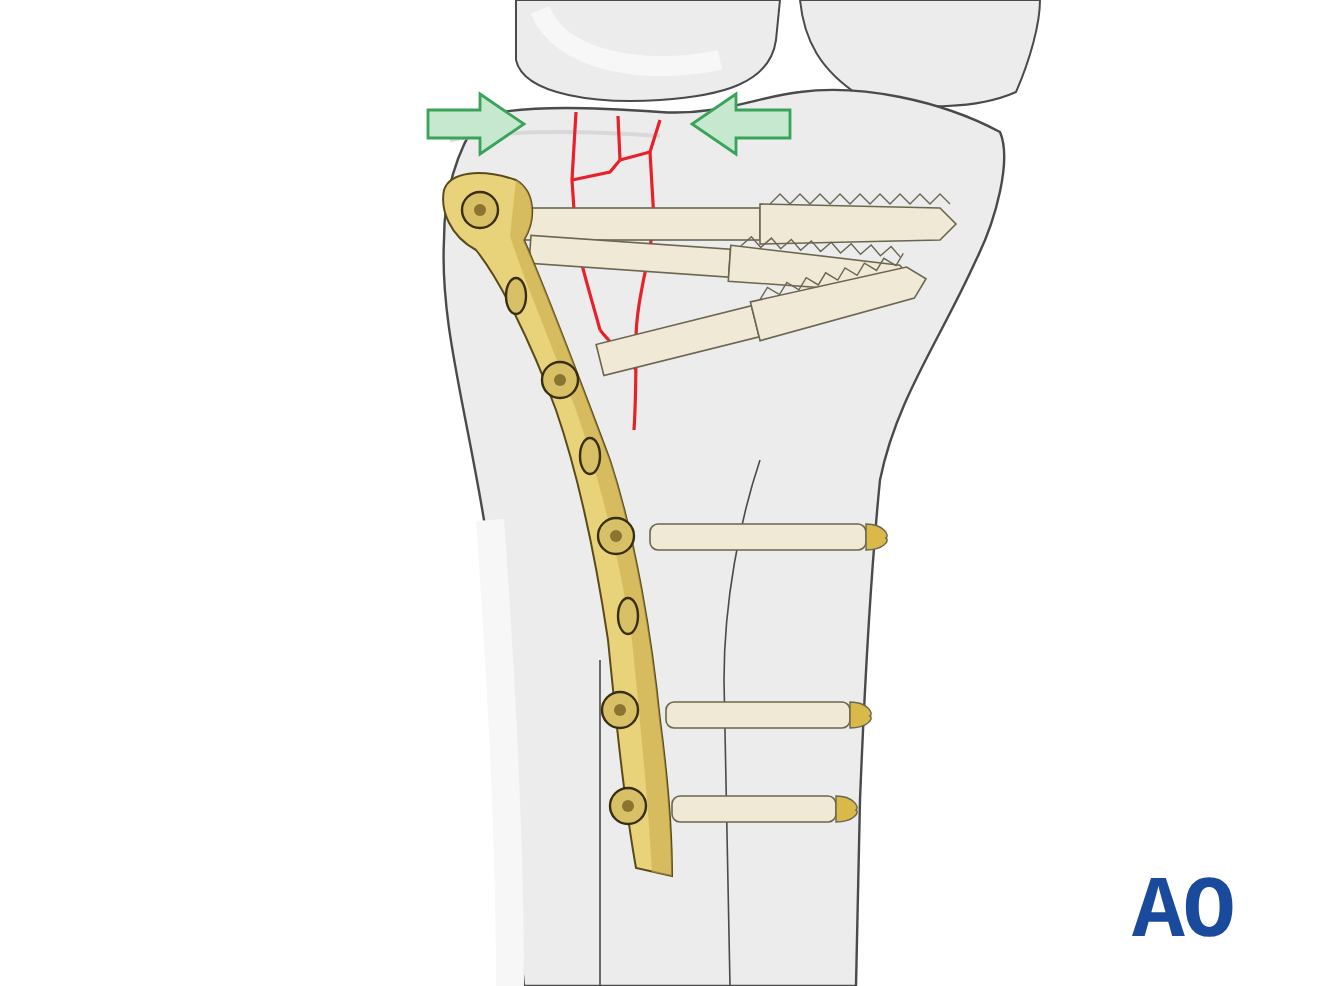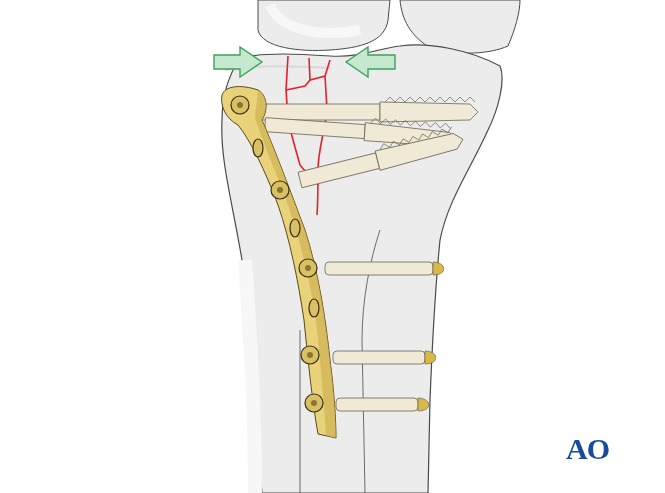--- a/index.html
+++ b/index.html
@@ -1,18 +1,18 @@
 <!DOCTYPE html>
 <html><head>
   <meta charset="utf-8">
   <style>
     html, body { margin: 0; padding: 0; background: #ffffff; }
     body { width: 665px; height: 493px; overflow: hidden; position: relative; font-family: "Liberation Sans", sans-serif; }
     #stage { position: absolute; left: 0; top: 0; width: 665px; height: 493px; }
-    .logo { position: absolute; left: 566px; top: 432px; font-family: Liberation Serif, serif; font-weight: bold; font-size: 30px; letter-spacing: -1px; }
+    .logo { position: absolute; left: 566px; top: 432px; font-family: Liberation Mono, monospace; font-weight: bold; font-size: 44px; letter-spacing: -1px; }
   </style>
 </head>
 <body>
 
 <svg id="stage" viewBox="0 0 665 493" xmlns="http://www.w3.org/2000/svg">
 
   <g>
     <path d="M258 0 L258 30 C262 48 300 52 330 50 C360 48 385 42 388 20 L390 0 Z" fill="#ececec" stroke="#4a4a4a" stroke-width="1"></path>
     <path d="M400 0 C402 20 410 35 430 48 C460 56 490 54 508 46 C515 30 520 12 520 0 Z" fill="#ececec" stroke="#4a4a4a" stroke-width="1"></path>
     <path d="M270 5 C280 30 320 38 360 30" fill="none" stroke="#f7f7f7" stroke-width="10"></path>

